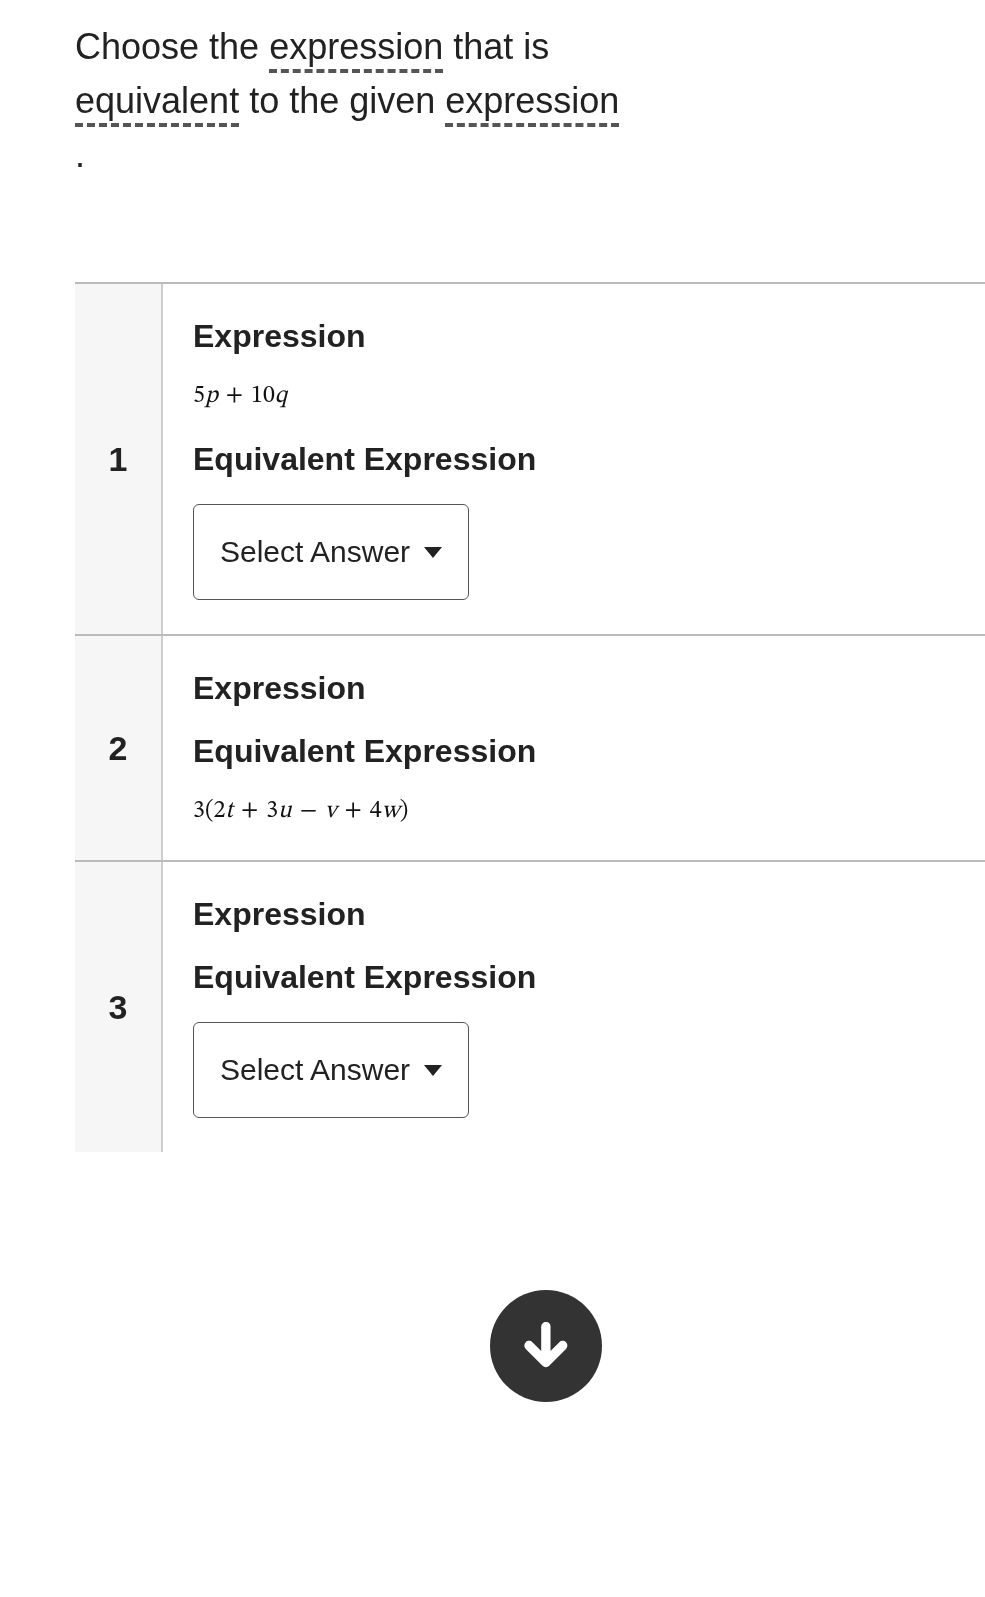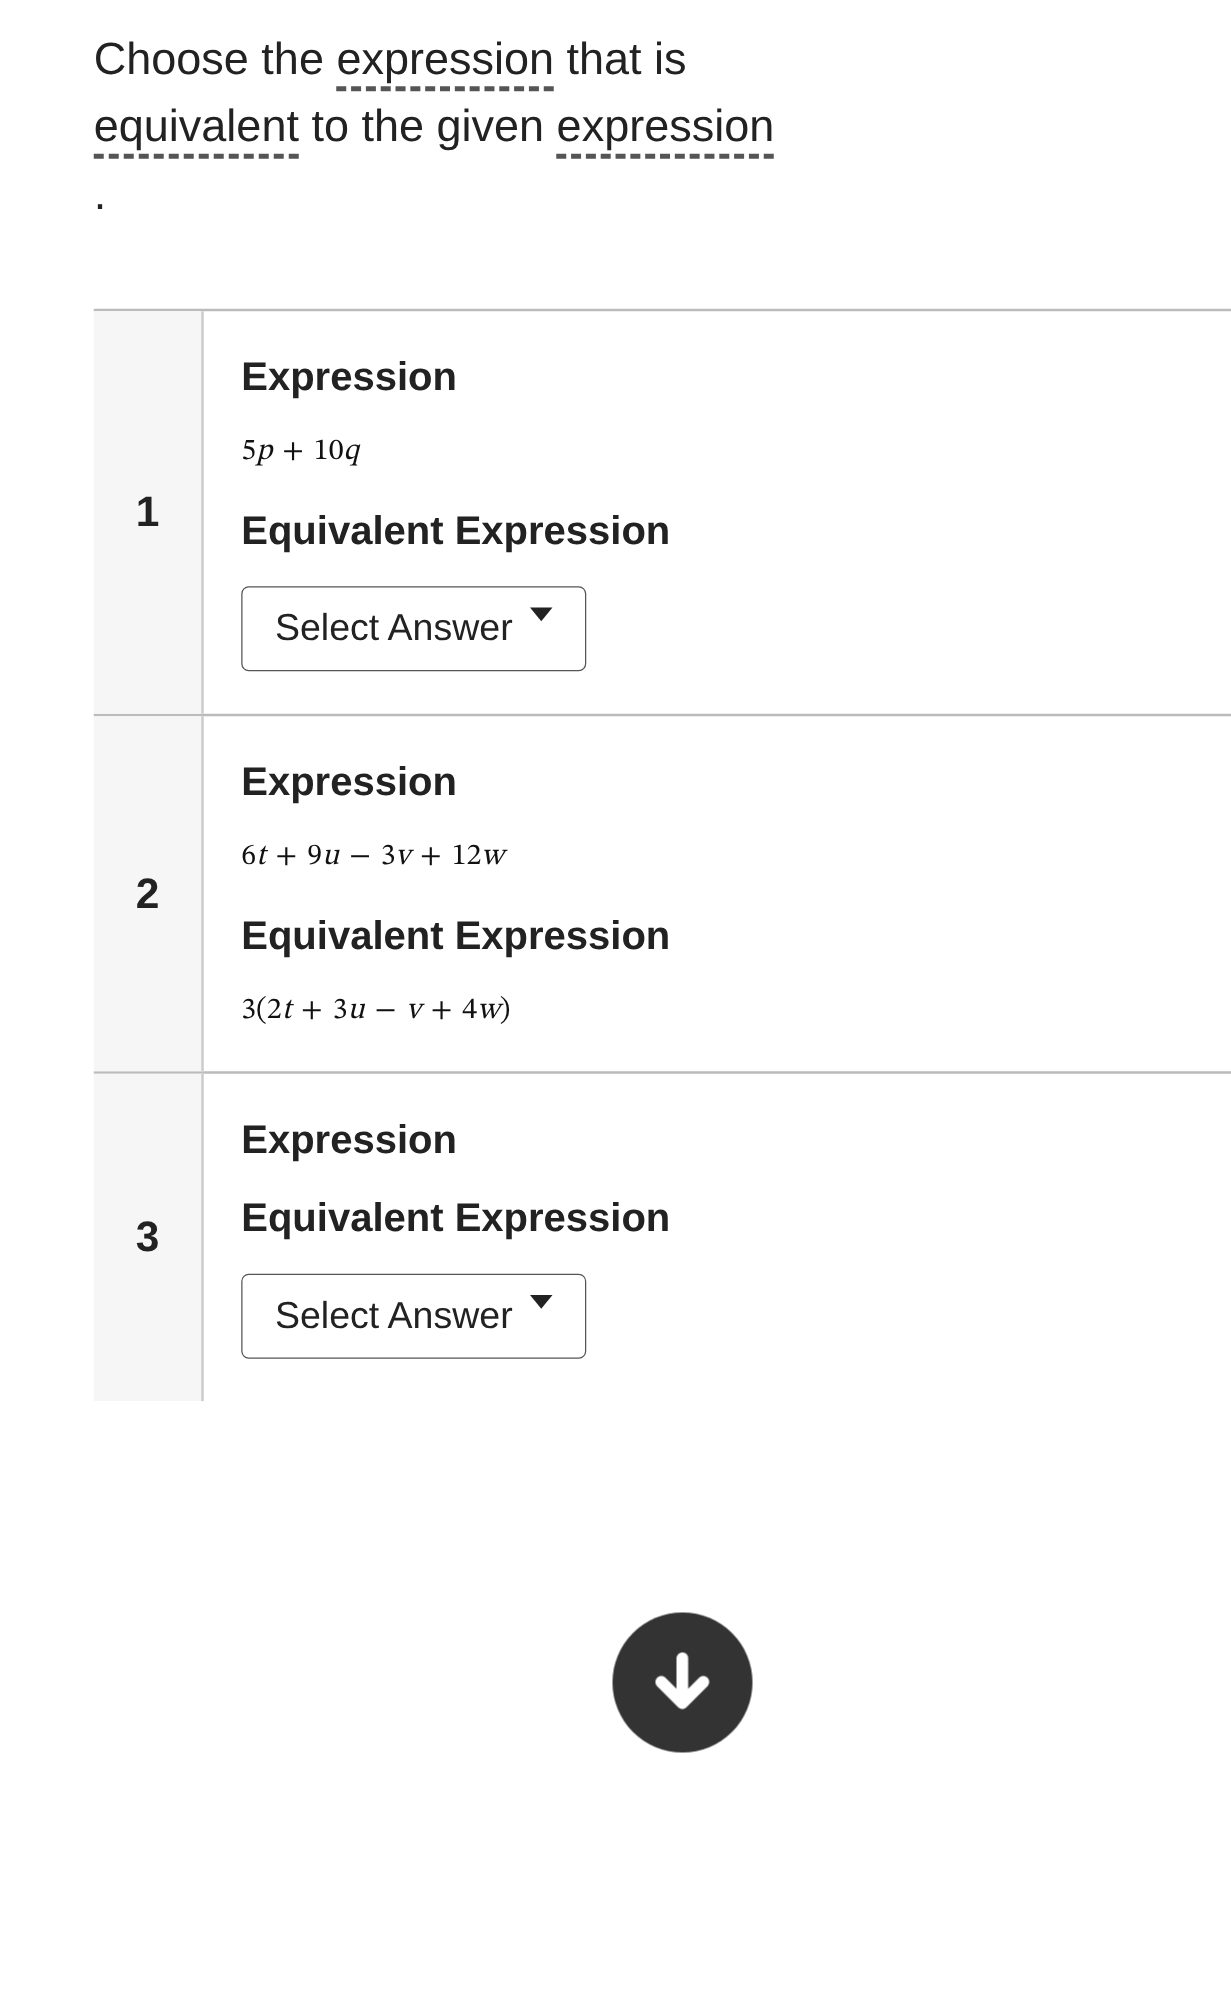--- a/index.html
+++ b/index.html
@@ -9,21 +9,21 @@
     color: #222;
     width: 985px;
   }
   .container {
     padding: 20px 0 0 75px;
   }
   .instructions {
     font-size: 36px;
     line-height: 1.5;
     color: #222;
-    margin-bottom: 65px;
+    margin-bottom: 100px;
     padding-right: 60px;
   }
   .dash-underline {
     border-bottom: 4px dashed #555;
     padding-bottom: 2px;
   }
   .table-wrap {
     border-top: 2px solid #bbb;
   }
   .qrow {
@@ -54,24 +54,24 @@
   .math {
     font-family: "Cambria Math", "STIX Two Math", "Latin Modern Math", Georgia, serif;
     font-size: 24px;
     color: #111;
     margin-bottom: 30px;
   }
   .math .var { font-style: italic; }
   .math .op { padding: 0 8px; }
   .dropdown {
     display: inline-flex;
-    align-items: flex-start;
+    align-items: center;
     border: 1.5px solid #555;
     border-radius: 6px;
-    padding: 16px 26px;
+    padding: 30px 26px;
     font-size: 30px;
     color: #222;
     cursor: pointer;
     background: #fff;
   }
   .caret {
     width: 0;
     height: 0;
     border-left: 9px solid transparent;
     border-right: 9px solid transparent;
@@ -115,21 +115,20 @@
           <span>Select Answer</span>
           <span class="caret"></span>
         </div>
       </div>
     </div>
 
     <div class="qrow">
       <div class="num-cell">2</div>
       <div class="content-cell">
         <div class="label">Expression</div>
-        <div class="math">6<span class="var">t</span><span class="op">+</span>9<span class="var">u</span><span class="op">−</span>3<span class="var">v</span><span class="op">+</span>12<span class="var">w</span></div>
         <div class="label">Equivalent Expression</div>
         <div class="math" style="margin-bottom:0">3(2<span class="var">t</span><span class="op">+</span>3<span class="var">u</span><span class="op">−</span><span class="var">v</span><span class="op">+</span>4<span class="var">w</span>)</div>
       </div>
     </div>
 
     <div class="qrow" style="border-bottom:none">
       <div class="num-cell">3</div>
       <div class="content-cell">
         <div class="label">Expression</div>
         <div class="label">Equivalent Expression</div>

